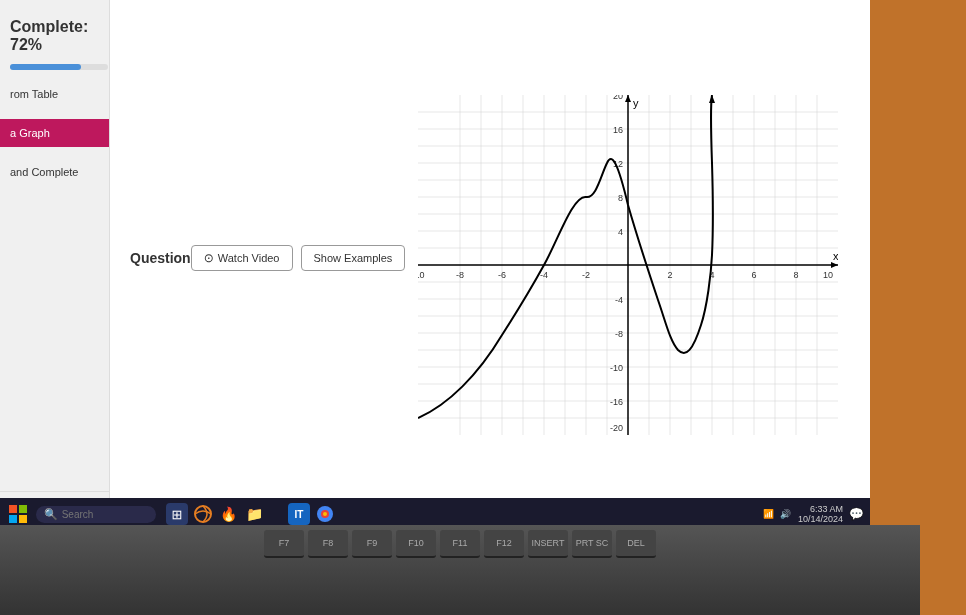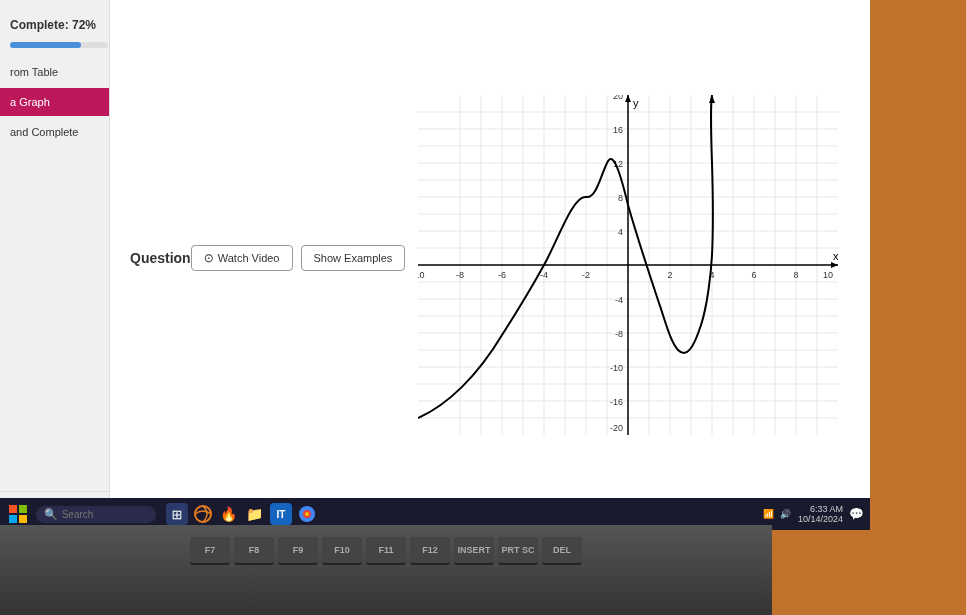--- a/index.html
+++ b/index.html
@@ -29,21 +29,21 @@
       background: #f0f0f0;
       border-right: 1px solid #ddd;
       display: flex;
       flex-direction: column;
       padding: 10px 0;
       position: relative;
     }
 
     .sidebar-progress {
       padding: 8px 10px;
-      font-size: 12px;
+      font-size: 16px;
       color: #333;
       font-weight: bold;
     }
 
     .progress-bar-container {
       width: 90%;
       height: 6px;
       background: #ddd;
       margin: 2px 10px 10px;
       border-radius: 3px;
@@ -53,21 +53,21 @@
       height: 100%;
       background: #4a90d9;
       border-radius: 3px;
       width: 72%;
     }
 
     .sidebar-items {
       flex: 1;
       display: flex;
       flex-direction: column;
-      gap: 2px;
+      gap: 11px;
     }
 
     .sidebar-item {
       padding: 8px 10px;
       font-size: 11px;
       color: #333;
       cursor: pointer;
     }
 
     .sidebar-item.active {
@@ -214,29 +214,28 @@
 
     .taskbar-time {
       text-align: right;
     }
 
     
     .keyboard-area {
       position: absolute;
       bottom: 0;
       left: 0;
-      width: 772px;
+      width: 920px;
       height: 90px;
       background: linear-gradient(to bottom, #555, #333);
       display: flex;
       align-items: flex-start;
       justify-content: center;
-      padding-top: 12px;
+      padding-top: 5px;
       gap: 4px;
-      font-weight: bold;
     }
 
     .key {
       background: #444;
       border-radius: 3px;
       width: 40px;
       height: 28px;
       display: flex;
       align-items: center;
       justify-content: center;
@@ -408,21 +407,21 @@
       <div class="taskbar-icon" style="background:#2a3a6a; color:#fff; font-size:13px;">⊞</div>
       <div class="taskbar-icon">
         <svg width="18" height="18" viewBox="0 0 18 18">
           <circle cx="9" cy="9" r="8" fill="none" stroke="#e67e22" stroke-width="2"></circle>
           <path d="M9,1 Q13,5 13,9 Q13,13 9,17" stroke="#e67e22" stroke-width="1.5" fill="none"></path>
           <path d="M1,9 Q5,6 9,6 Q13,6 17,9" stroke="#e67e22" stroke-width="1.5" fill="none"></path>
         </svg>
       </div>
       <div class="taskbar-icon" style="color:#e74c3c;font-size:14px;">🔥</div>
       <div class="taskbar-icon" style="color:#f39c12;font-size:14px;">📁</div>
-      <div class="taskbar-icon" style="background:#1565c0;color:#fff;font-size:10px;font-weight:bold;">IT</div>
+      <div class="taskbar-icon" style="background:#1565c0;color:#fff;font-size:10px;font-weight:bold;margin-left:18px;">IT</div>
       <div class="taskbar-icon">
         <svg width="18" height="18" viewBox="0 0 18 18">
           <circle cx="9" cy="9" r="8" fill="#4285f4"></circle>
           <circle cx="9" cy="9" r="4" fill="#ea4335"></circle>
           <circle cx="9" cy="9" r="2" fill="#fbbc05"></circle>
         </svg>
       </div>
     </div>
 
     <div class="taskbar-right">

